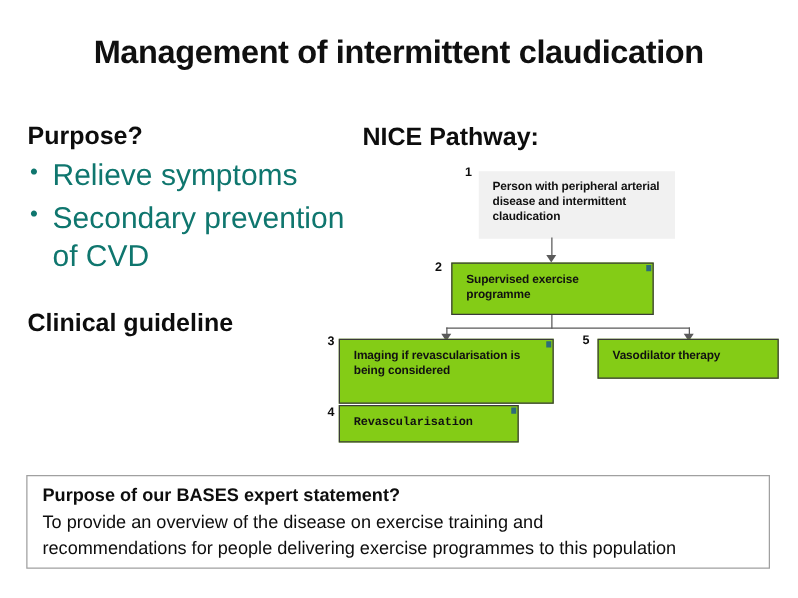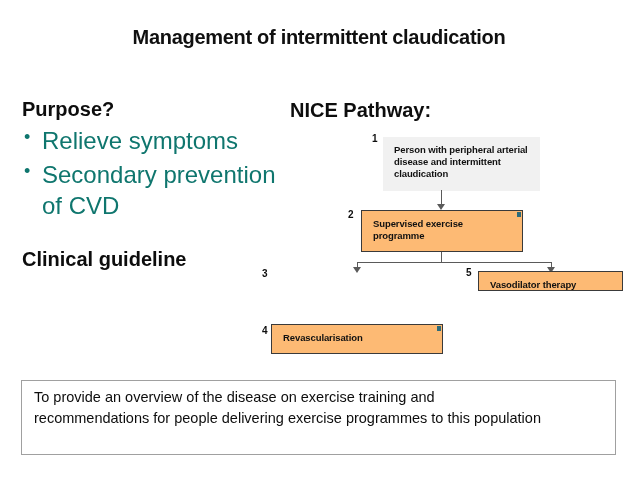--- a/index.html
+++ b/index.html
@@ -16,21 +16,21 @@
     color: #000000;
   }
 
   
   #slide-title {
     position: absolute;
     left: 0;
     top: 26px;
     width: 638px;
     text-align: center;
-    font-size: 20px;
+    font-size: 26px;
     font-weight: 600;
     letter-spacing: -0.3px;
     color: #101010;
     white-space: nowrap;
   }
 
   
   #left-column {
     position: absolute;
     left: 22px;
@@ -99,21 +99,21 @@
   }
   .node .node-text {
     display: block;
     padding: 7px 9px 6px 11px;
   }
   .node.filled {
     background: #f1f1f1;
     border: none;
   }
   .node.outlined {
-    background: #fdba74;
+    background: #84cc16;
     border: 1.3px solid #3a3a3a;
   }
   .node-number {
     position: absolute;
     font-size: 10px;
     font-weight: bold;
     color: #0d0d0d;
   }
   .corner-dot {
     position: absolute;
@@ -138,23 +138,23 @@
     border-top: 6px solid #5a5a5a;
   }
 
   
   #node-1 { left: 115px; top: 11px; width: 157px; height: 54px; }
   #num-1  { left: 104px; top: 7px; }
   #node-2 { left: 93px; top: 84px; width: 162px; height: 42px; }
   #num-2  { left: 80px; top: 83px; }
   #node-3 { left: 3px;  top: 145px; width: 172px; height: 52px; }
   #num-3  { left: -6px; top: 142px; }
-  #node-4 { left: 3px;  top: 198px; width: 172px; height: 30px; }
+  #node-4 { left: 3px;  top: 198px; width: 144px; height: 30px; font-family: Liberation Mono, monospace; }
   #num-4  { left: -6px; top: 199px; }
-  #node-5 { left: 210px; top: 145px; width: 145px; height: 20px; }
+  #node-5 { left: 210px; top: 145px; width: 145px; height: 32px; }
   #num-5  { left: 198px; top: 141px; }
 
   
   #conn-1-2-line  { left: 173px; top: 64px;  height: 14px; }
   #conn-1-2-arrow { left: 169px; top: 78px; }
   #conn-split-v   { left: 173px; top: 126px; height: 11px; }
   #conn-split-h   { left: 89px;  top: 136px; width: 195px; }
   #conn-3-arrow   { left: 85px;  top: 139px; }
   #conn-5-arrow   { left: 279px; top: 139px; }
 
@@ -224,30 +224,35 @@
   </div>
 
   <div class="connector conn-v" id="conn-split-v"></div>
   <div class="connector conn-h" id="conn-split-h"></div>
   <div class="connector conn-v" style="left:89px; top:136px; height:7px;"></div>
   <div class="arrow-head" id="conn-3-arrow" style="top:141px;"></div>
   <div class="connector conn-v" style="left:283px; top:136px; height:7px;"></div>
   <div class="arrow-head" id="conn-5-arrow" style="top:141px;"></div>
 
   <div class="node-number" id="num-3">3</div>
+  <div class="node outlined" id="node-3">
+    <span class="corner-dot"></span>
+    <span class="node-text">Imaging if revascularisation is being considered</span>
+  </div>
 
   <div class="node-number" id="num-4">4</div>
   <div class="node outlined" id="node-4">
     <span class="corner-dot"></span>
     <span class="node-text">Revascularisation</span>
   </div>
 
   <div class="node-number" id="num-5">5</div>
   <div class="node outlined" id="node-5">
     <span class="node-text">Vasodilator therapy</span>
   </div>
 
 </div>
 
 <div id="statement-box">
+  <p class="statement-title">Purpose of our BASES expert statement?</p>
   <p class="statement-body">To provide an overview of the disease on exercise training and</p>
   <p class="statement-body">recommendations for people delivering exercise programmes to this population</p>
 </div>
 
 </body></html>

